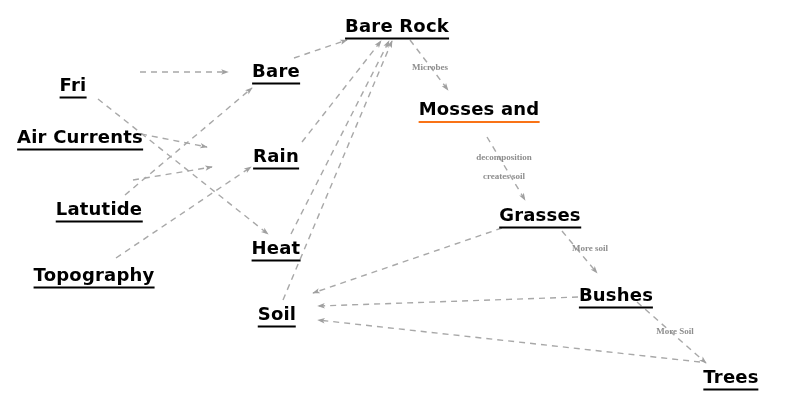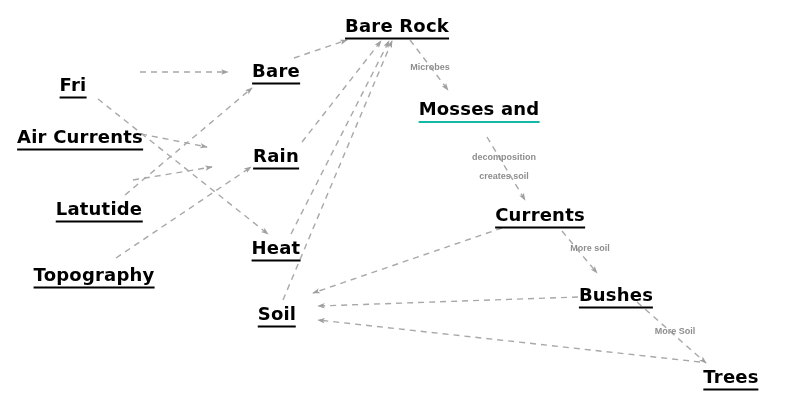--- a/index.html
+++ b/index.html
@@ -34,29 +34,29 @@
     text-align: center;
     transform: translate(-50%, -50%);
     border-bottom: 2px solid #000000;
     padding-bottom: 1px;
   }
   .node.two-line {
     border-bottom: none;
   }
   .node.two-line span {
     display: block;
-    border-bottom: 2px solid #14b8a6;
+    border-bottom: 2px solid #f97316;
     padding-bottom: 1px;
     margin-left: 28px;
   }
   .edge-label {
     position: absolute;
     white-space: nowrap;
     color: #8e8e8e;
-    font-family: Liberation Sans, sans-serif;
+    font-family: Liberation Serif, serif;
     font-size: 9px;
     font-weight: 600;
     line-height: 11px;
     text-align: center;
     transform: translate(-50%, -50%);
   }
   .edge-label.two-line span {
     display: block;
     margin-top: 8px;
   }
@@ -97,21 +97,21 @@
       <div class="node" style="left: 99px; top: 210px; text-align: center;">Latutide</div>
       <div class="node" style="left: 94px; top: 276px;">Topography</div>
       <div class="node" style="left: 276px; top: 72px;">Bare</div>
       <div class="node" style="left: 276px; top: 157px;">Rain</div>
       <div class="node" style="left: 276px; top: 249px;">Heat</div>
       <div class="node" style="left: 277px; top: 315px;">Soil</div>
       <div class="node" style="left: 397px; top: 27px;">Bare Rock</div>
       <div class="node two-line" style="left: 465px; top: 111px;">
         <span>Mosses and</span>
       </div>
-      <div class="node" style="left: 540px; top: 216px;">Currents</div>
+      <div class="node" style="left: 540px; top: 216px;">Grasses</div>
       <div class="node" style="left: 616px; top: 296px;">Bushes</div>
       <div class="node" style="left: 731px; top: 378px;">Trees</div>
     </div>
   <div id="label-layer">
       <div class="edge-label" style="left: 430px; top: 67px;">Microbes</div>
       <div class="edge-label two-line" style="left: 504px; top: 163px;">
         <span>decomposition</span>
         <span>creates soil</span>
       </div>
       <div class="edge-label" style="left: 590px; top: 248px;">More soil</div>

